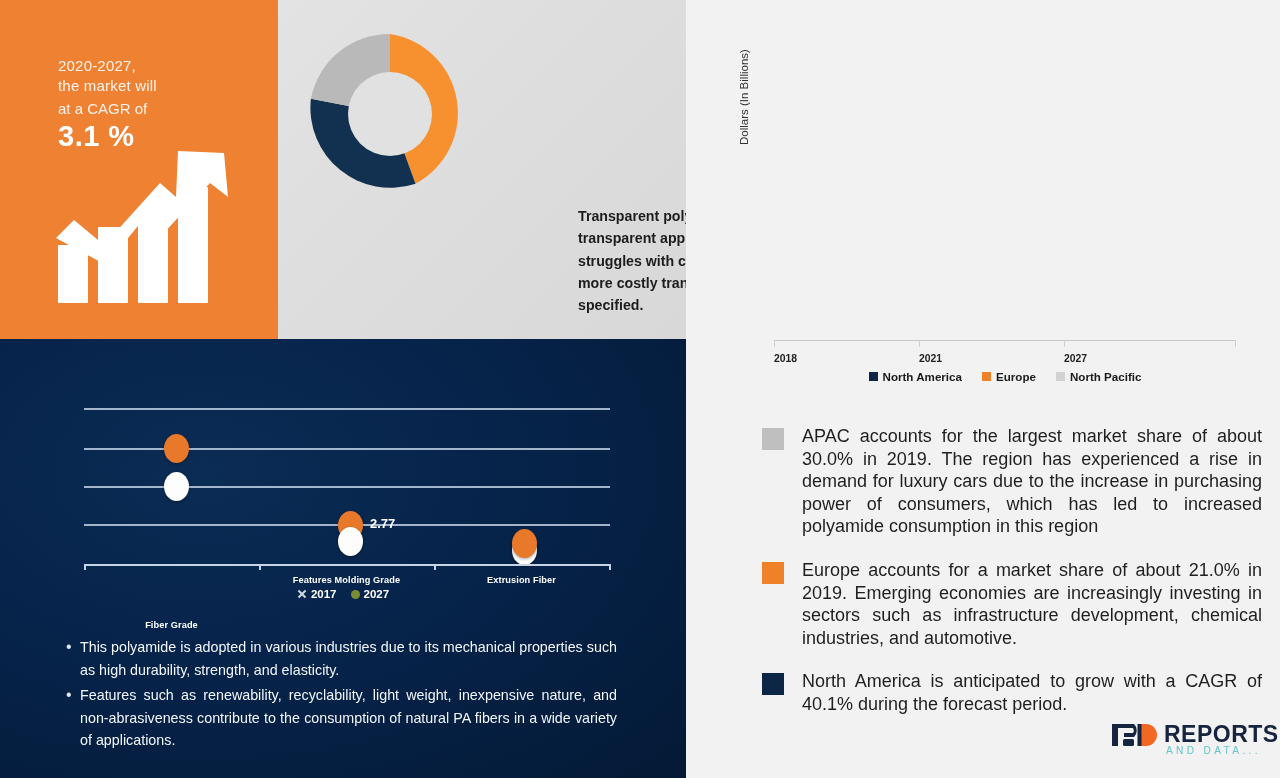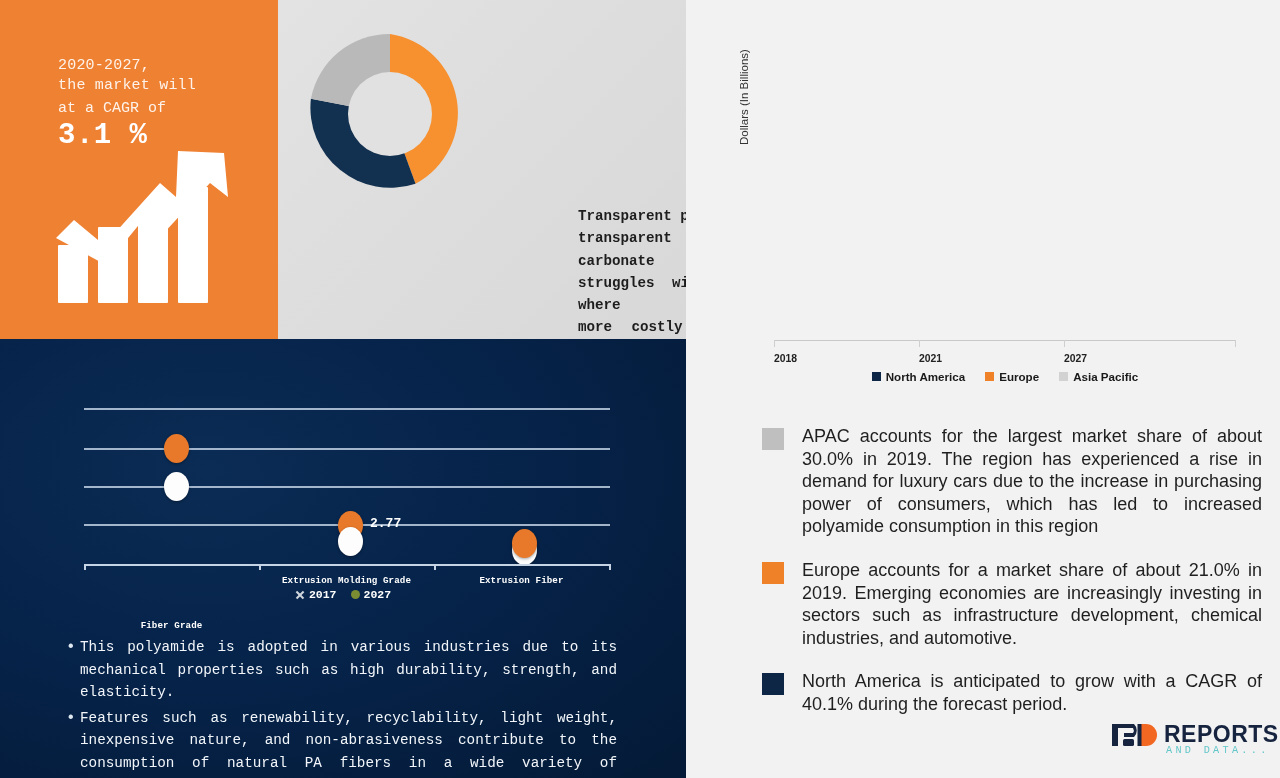--- a/index.html
+++ b/index.html
@@ -5,21 +5,21 @@
   * { box-sizing: border-box; margin: 0; padding: 0; }
   html, body {
     width: 1280px; height: 778px;
     font-family: "Liberation Sans", sans-serif;
     background: #ffffff;
     overflow: hidden;
   }
   #page { position: relative; width: 1280px; height: 778px; }
 
   
-  #left-col { position: absolute; left: 0; top: 0; width: 686px; height: 778px; font-family: Liberation Mono, monospace; }
+  #left-col { position: absolute; left: 0; top: 0; width: 686px; height: 778px; }
 
   
   #cagr-panel {
     position: absolute; left: 0; top: 0; width: 278px; height: 339px;
     background: #ef8133;
     color: #ffffff;
   }
   #cagr-text { position: absolute; left: 58px; top: 56px; width: 210px; }
   .cagr-line1 { font-size: 15px; line-height: 20px; color: #fdf3ea; letter-spacing: .2px; }
   .cagr-accel {
@@ -140,21 +140,21 @@
 
   
   #logo { position: absolute; left: 1110px; top: 718px; width: 160px; height: 46px; }
   #logo-mark { position: absolute; left: 0; top: 4px; }
   #logo-word {
     position: absolute; left: 54px; top: 3px;
     font-size: 23px; font-weight: bold; letter-spacing: .5px; color:#17243f;
   }
   #logo-sub {
     position: absolute; left: 56px; top: 27px;
-    font-size: 10.2px; letter-spacing: 3.3px; color:#63c6c9;font-family:Liberation Mono, monospace;
+    font-size: 10.2px; letter-spacing: 3.3px; color:#63c6c9;
   }
 </style>
 </head>
 <body>
 
 <div id="page">
 
   <div id="left-col">
 
     <div id="cagr-panel">
@@ -223,21 +223,21 @@
         <div class="dot dot-white" style="left:452px; top:172px; width:25px; height:29px;"></div>
         <div class="dot dot-orange" style="left:452px; top:165px; width:25px; height:29px;"></div>
 
         <div id="axis-line"></div>
         <div class="axis-tick" style="left:24px"></div>
         <div class="axis-tick" style="left:199px"></div>
         <div class="axis-tick" style="left:374px"></div>
         <div class="axis-tick" style="left:549px"></div>
 
         <div class="cat-label" style="left:24px; width:175px;margin-top:45px;">Fiber Grade</div>
-        <div class="cat-label" style="left:199px; width:175px;">Extrusion Molding Grade</div>
+        <div class="cat-label" style="left:199px; width:175px;">Features Molding Grade</div>
         <div class="cat-label" style="left:374px; width:175px;">Extrusion Fiber</div>
       </div>
 
       <div id="dot-legend">
         <div class="legend-pair">
           <span class="lg-x"></span>
           <span>2017</span>
         </div>
         <div class="legend-pair">
           <span class="lg-dot"></span>
@@ -278,21 +278,21 @@
         <div class="blg">
           <span class="blg-sw" style="background:#0d2646"></span>
           <span>North America</span>
         </div>
         <div class="blg">
           <span class="blg-sw" style="background:#ef8128"></span>
           <span>Europe</span>
         </div>
         <div class="blg">
           <span class="blg-sw" style="background:#d2d2d2"></span>
-          <span>Asia Pacific</span>
+          <span>North Pacific</span>
         </div>
       </div>
     </div>
 
     <div id="region-bullets">
       <div class="rb-item">
         <div class="rb-sw" style="background:#bfbfbf"></div>
         <div class="rb-text">APAC accounts for the largest  market share of about 30.0% in 2019. The region has experienced a rise in demand for luxury cars due to the increase in purchasing power of consumers, which has led to increased polyamide consumption in this region</div>
       </div>
       <div class="rb-item">

